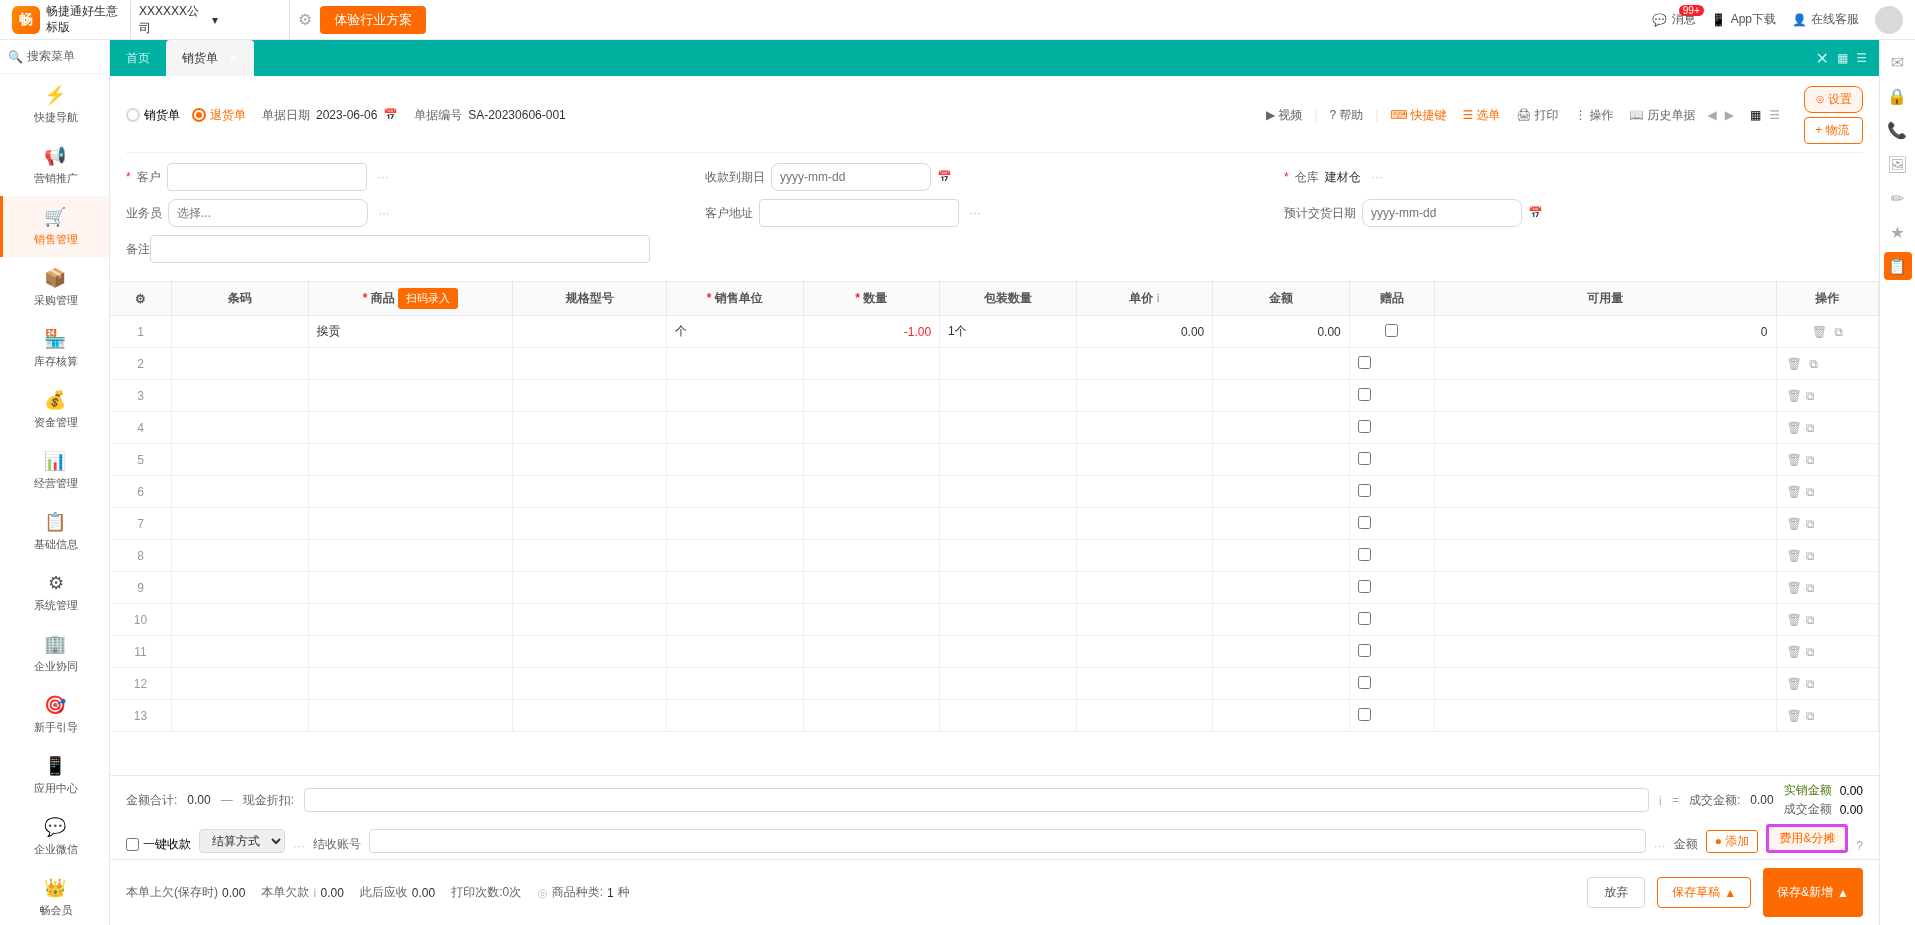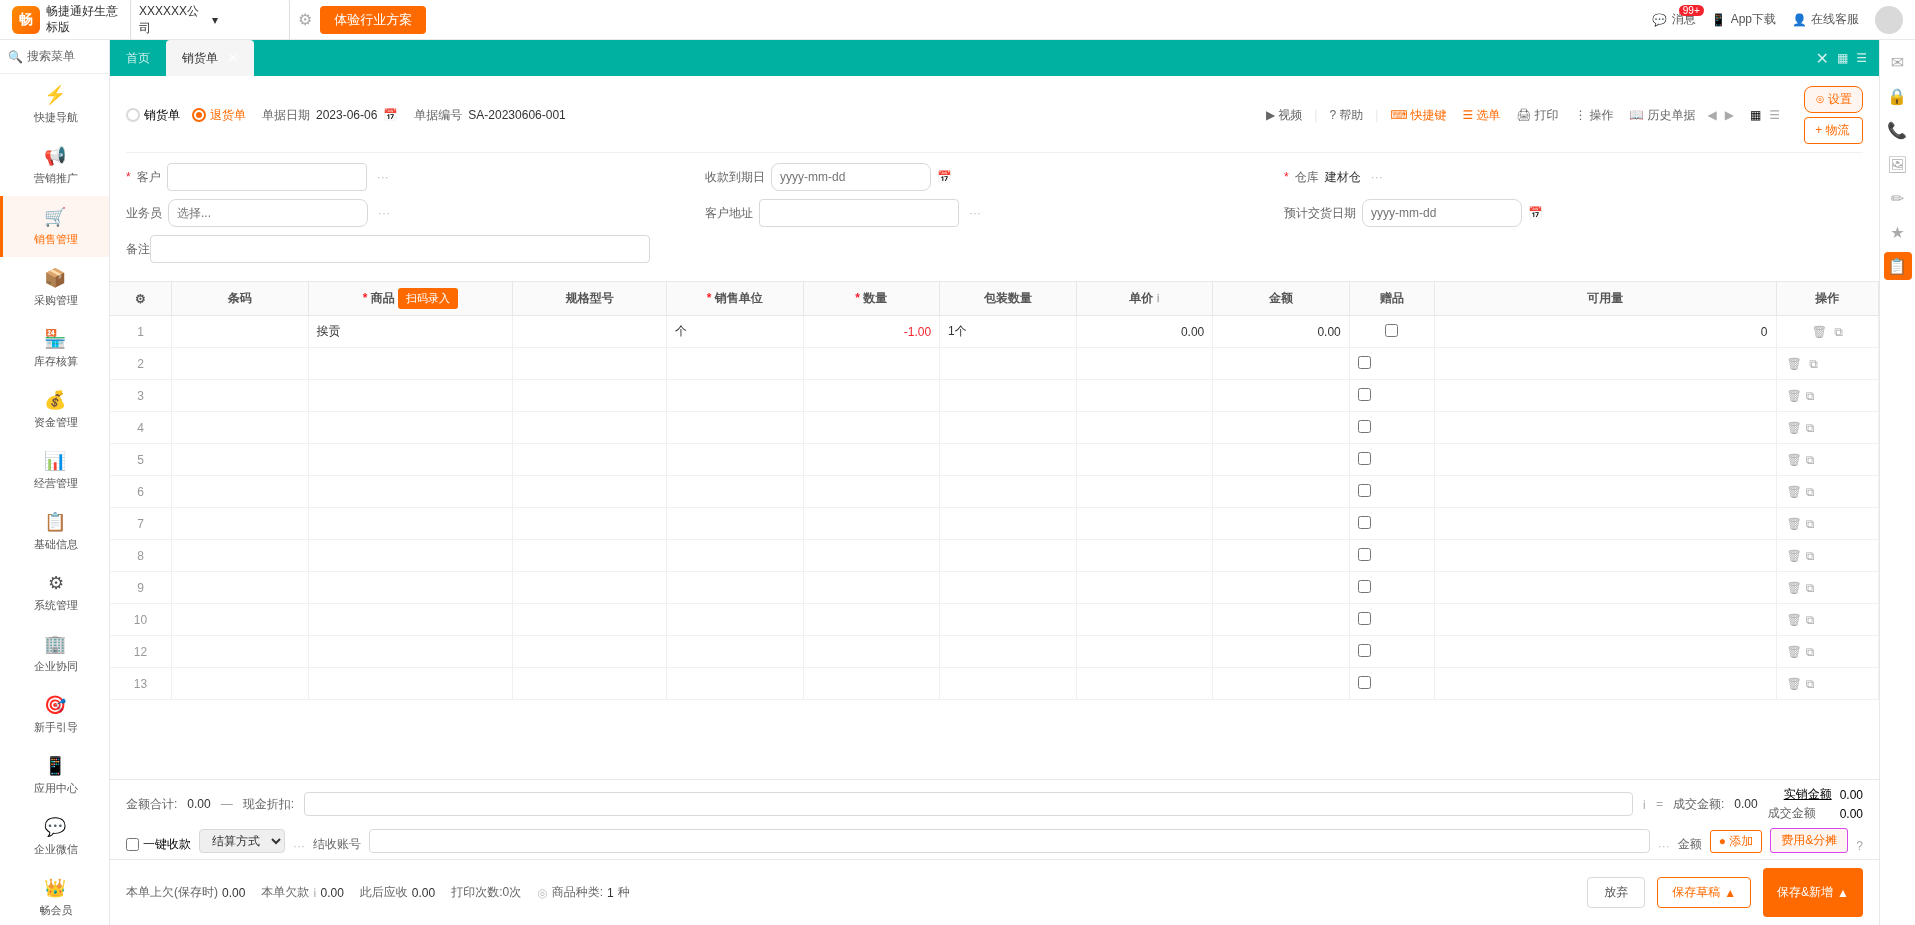--- a/index.html
+++ b/index.html
@@ -341,21 +341,21 @@
     .add-btn {
       background: #fff;
       border: 1px solid #ff6a00;
       color: #ff6a00;
       border-radius: 3px;
       padding: 2px 8px;
       cursor: pointer;
     }
     .fee-split-btn {
       background: #fff5f0;
-      border: 1px solid #d946ef;
+      border: 3px solid #d946ef;
       color: #ff6a00;
       border-radius: 3px;
       padding: 3px 10px;
       cursor: pointer;
     }
 
     
     .footer-bar {
       background: #fff;
       border-top: 1px solid #e8e8e8;
@@ -815,20 +815,34 @@
               <td></td>
               <td></td>
               <td></td>
               <td></td>
               <td></td>
             <td><input type="checkbox" style=""></td>
             <td></td>
             <td><span class="op-icon">🗑</span><span class="op-icon">⧉</span></td>
           </tr>
           <tr>
+            <td class="col-num">11</td>
+            <td></td>
+              <td></td>
+              <td></td>
+              <td></td>
+              <td></td>
+              <td></td>
+              <td></td>
+              <td></td>
+            <td><input type="checkbox" style=""></td>
+            <td></td>
+            <td><span class="op-icon">🗑</span><span class="op-icon">⧉</span></td>
+          </tr>
+          <tr>
             <td class="col-num">12</td>
             <td></td>
               <td></td>
               <td></td>
               <td></td>
               <td></td>
               <td></td>
               <td></td>
               <td></td>
             <td><input type="checkbox" style=""></td>
@@ -859,24 +873,24 @@
         <span class="summary-value">0.00</span>
         <span class="dash-icon">—</span>
         <span class="summary-label">现金折扣:</span>
         <input type="text" class="form-input" style="width: 80px; height: 24px;">
         <span style="color:#aaa;font-size:12px;">ℹ</span>
         <span style="color:#aaa;">=</span>
         <span class="summary-label">成交金额:</span>
         <span class="summary-value">0.00</span>
         <div style="margin-left:auto;display:flex;flex-direction:column;gap:2px;align-items:flex-end;">
           <div style="display:flex;align-items:center;gap:8px;">
-            <span style="color:#000000;text-decoration:underline;">实销金额</span>
+            <span style="color:#4d7c0f;">实销金额</span>
             <span style="font-weight:500;">0.00</span>
           </div>
-          <div style="display:flex;align-items:center;gap:24px;">
+          <div style="display:flex;align-items:center;gap:8px;">
             <span style="color:#666;">成交金额</span>
             <span style="font-weight:500;">0.00</span>
           </div>
         </div>
       </div>
       <div class="payment-row">
         <label class="checkbox-label">
           <input type="checkbox" style="">
           <span>一键收款</span>
         </label>

